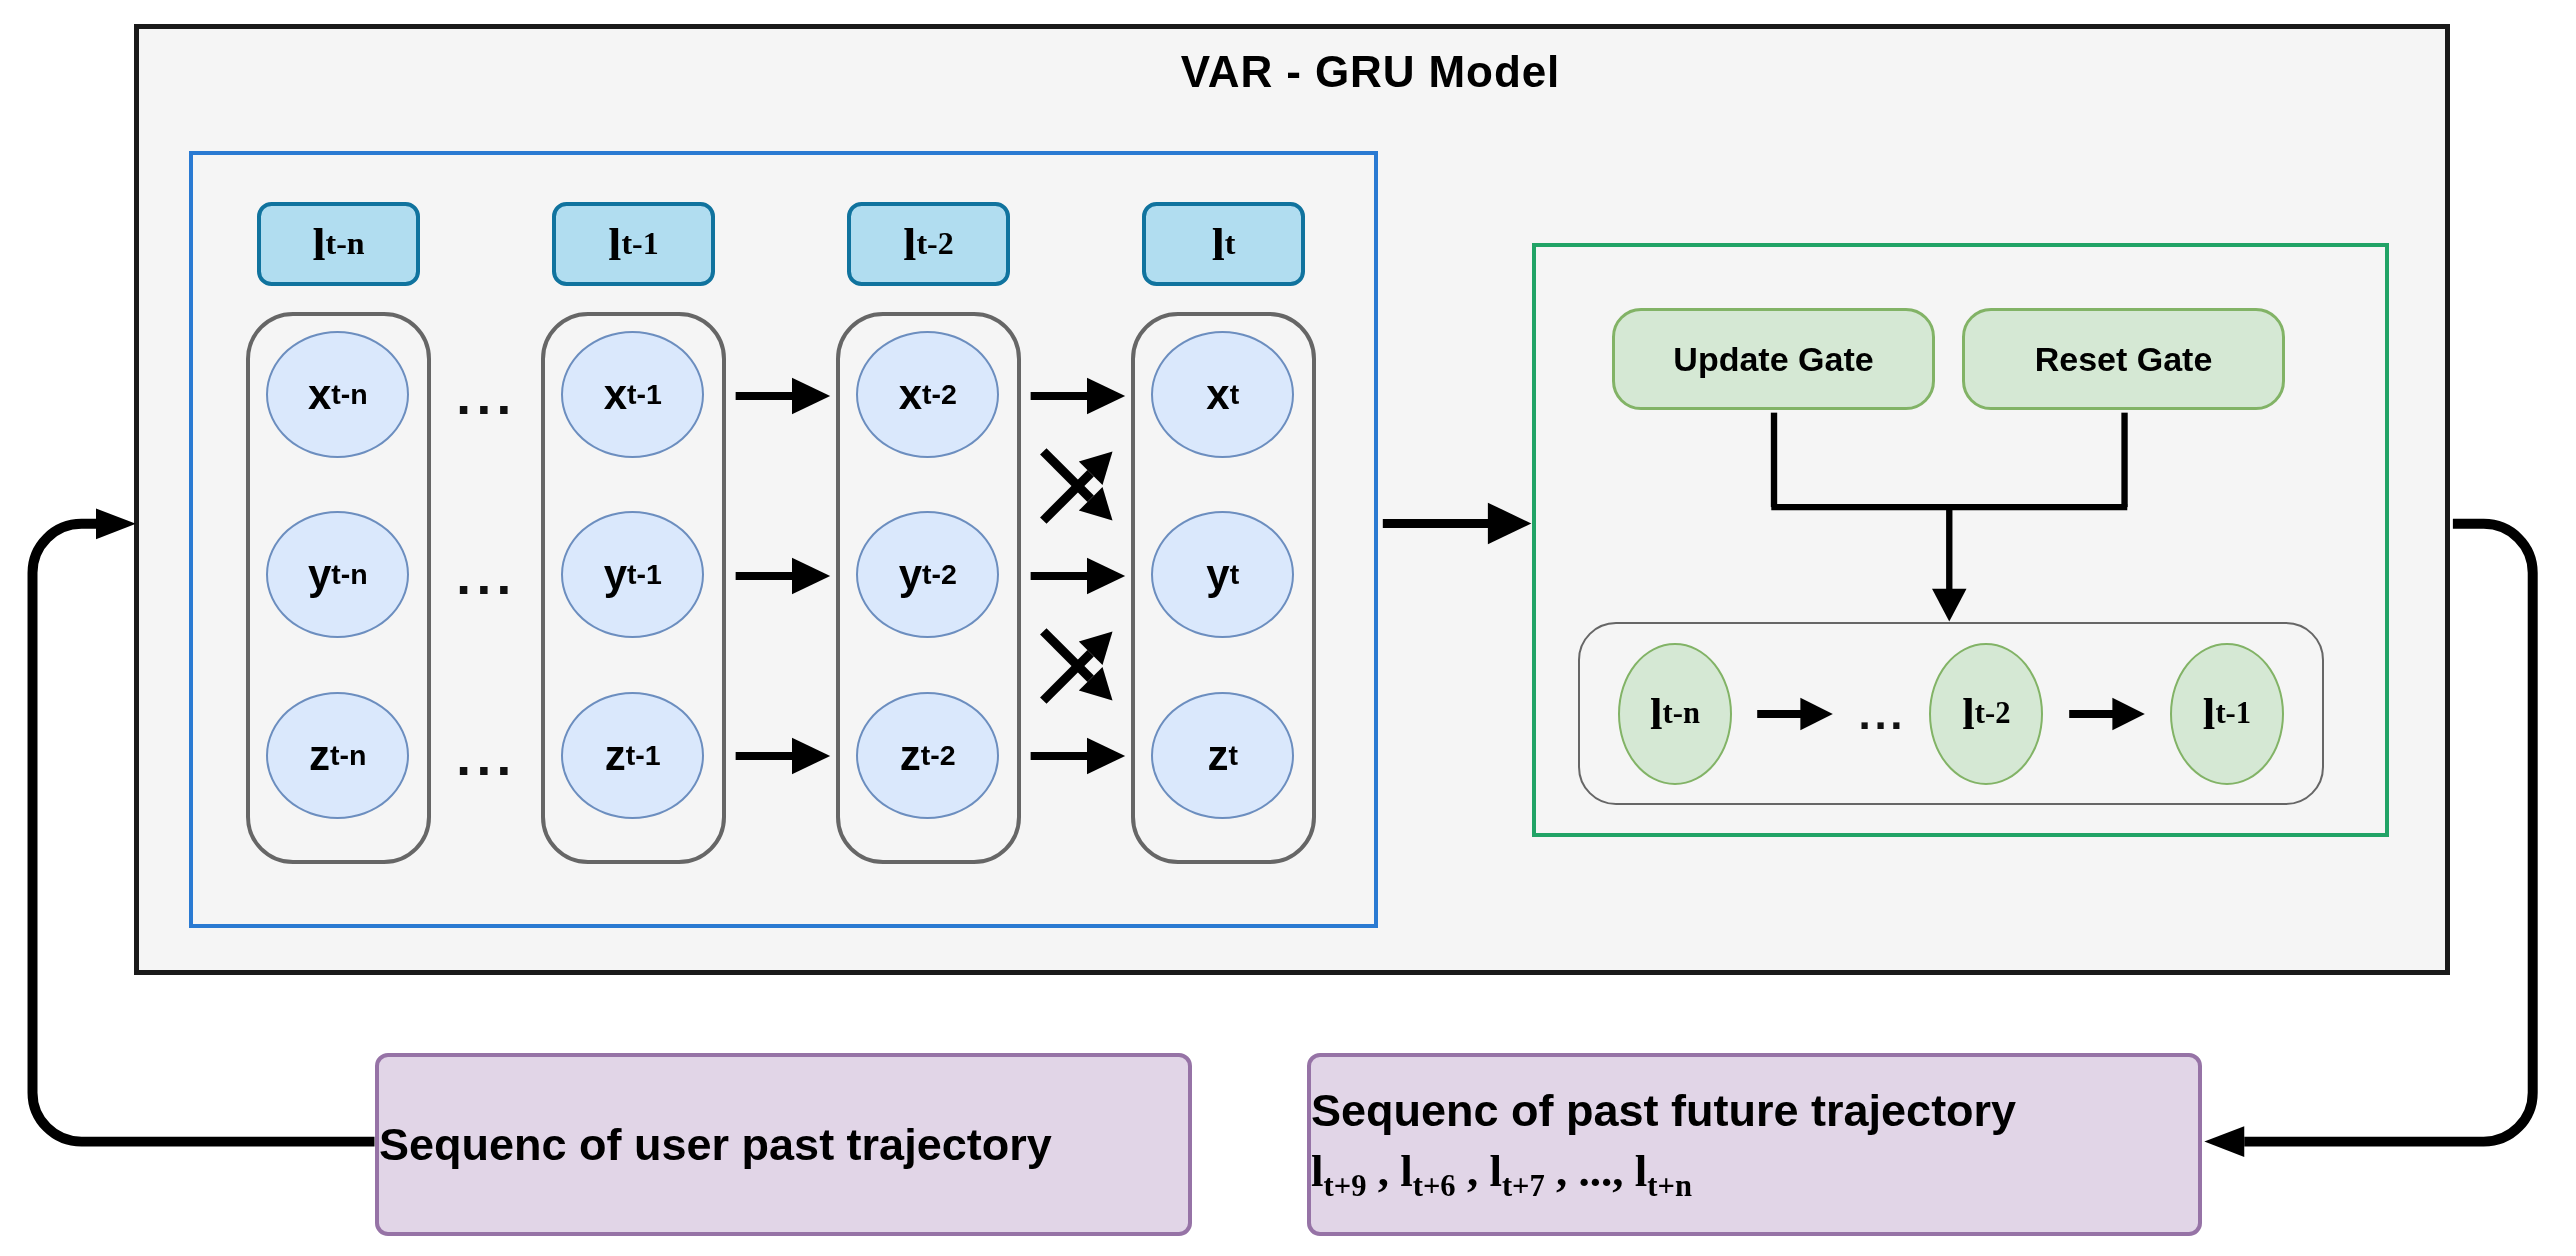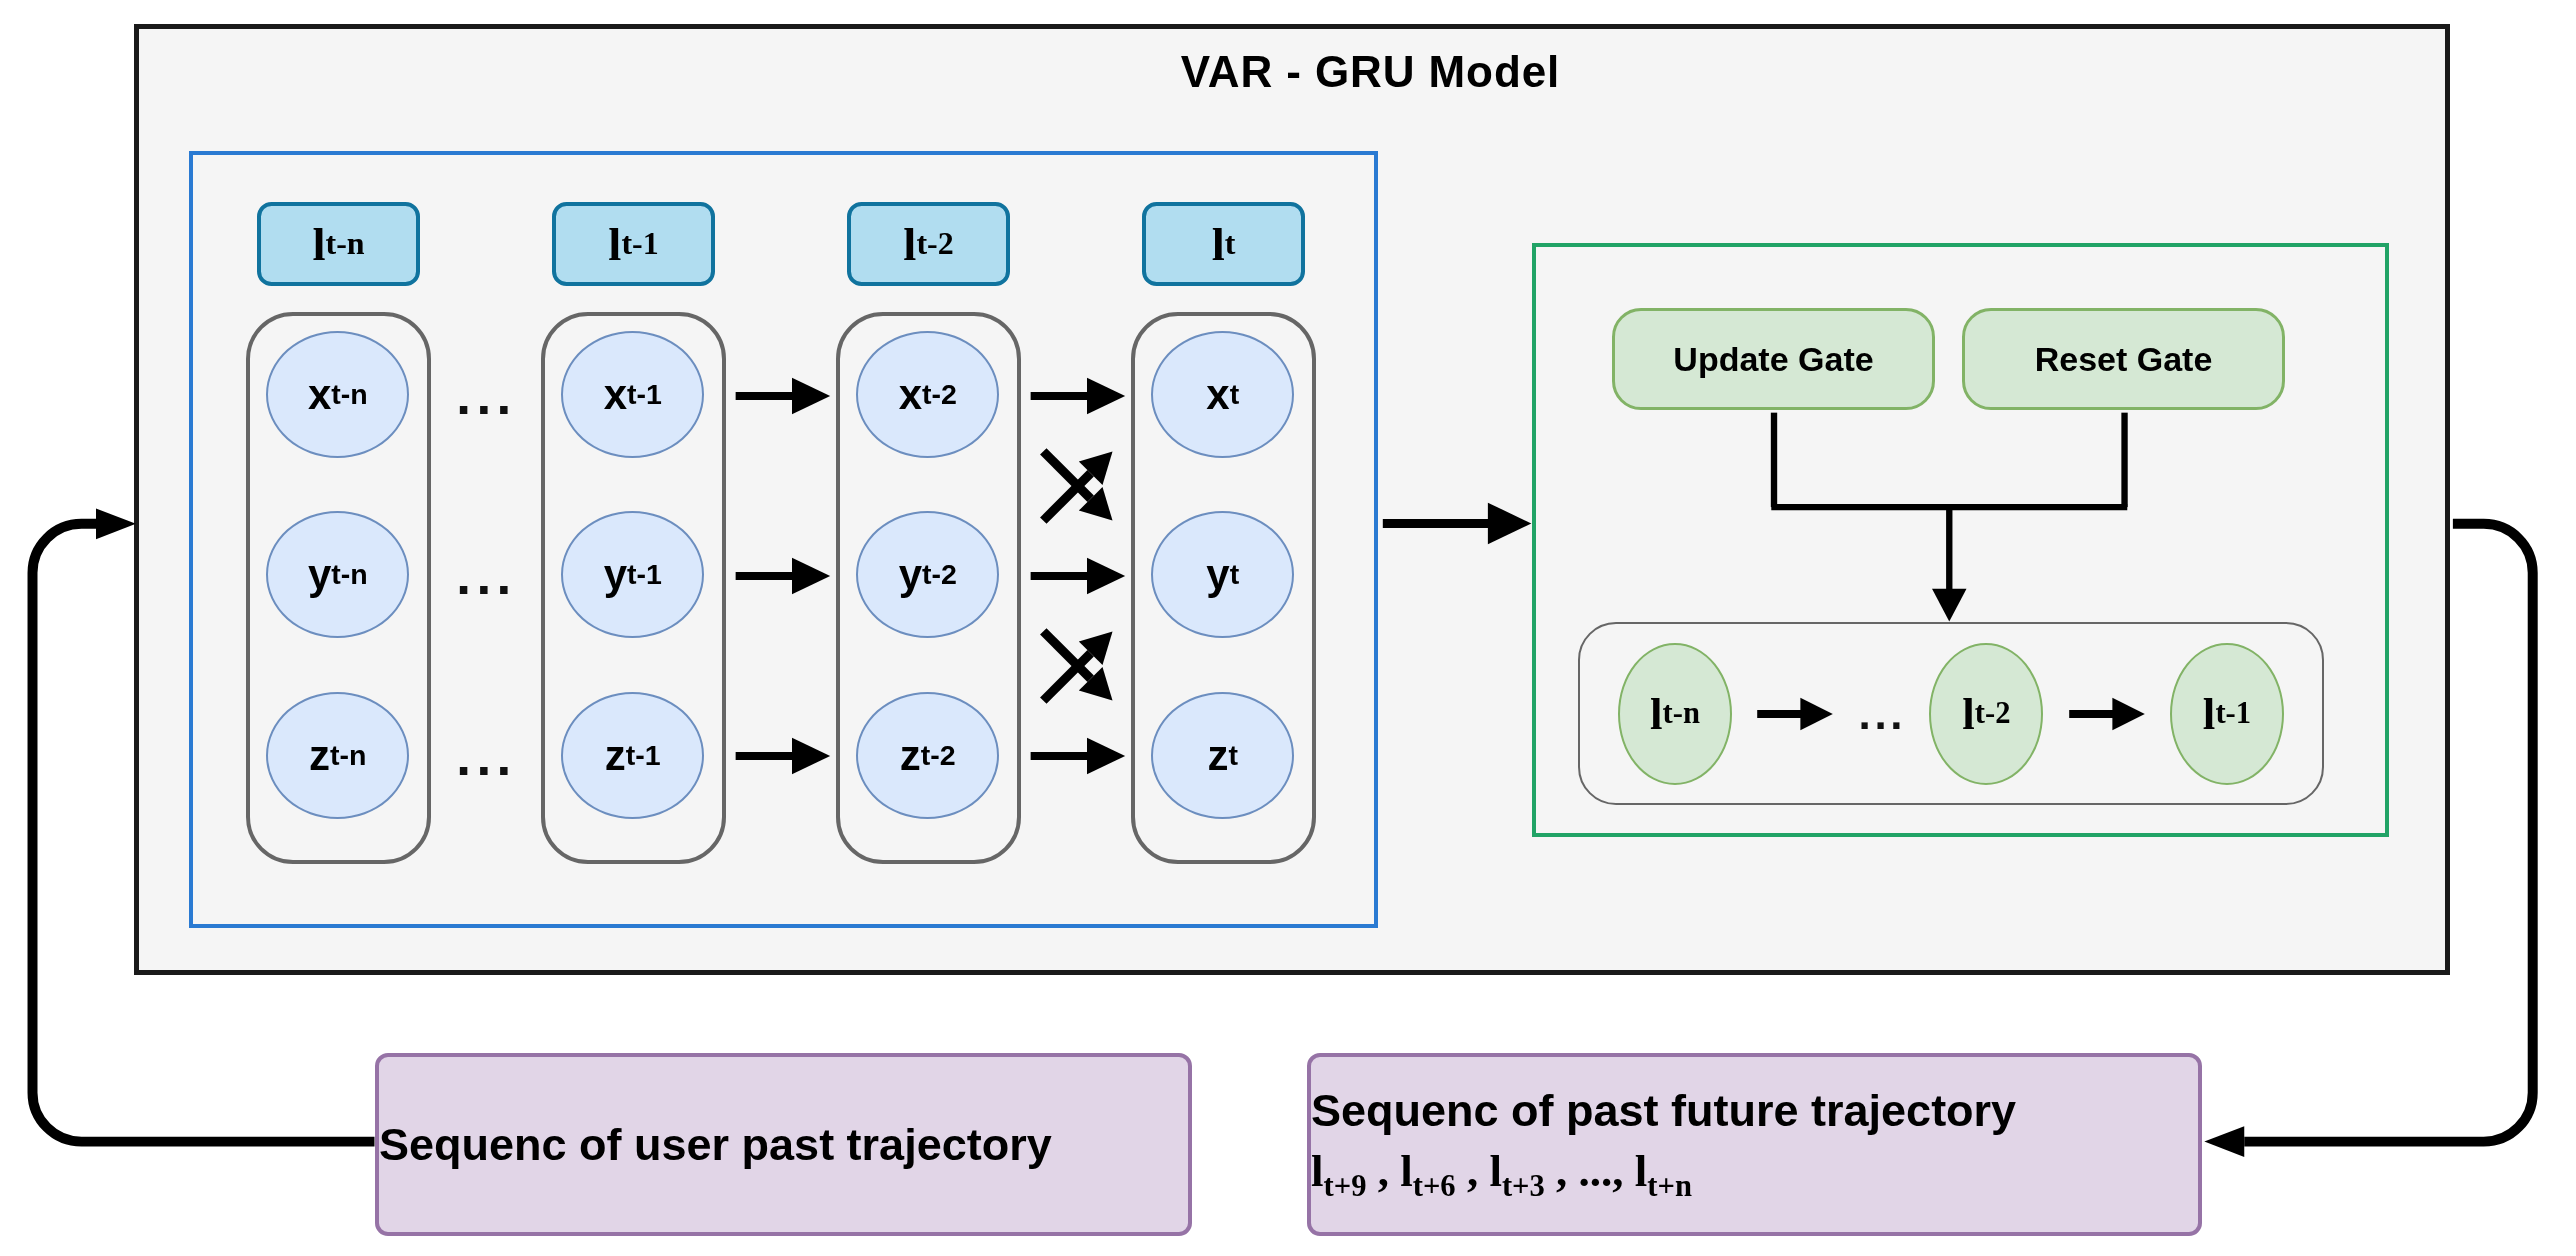--- a/index.html
+++ b/index.html
@@ -285,21 +285,21 @@
         <sub>t-1</sub>
       </div>
   </div>
 
   <div class="abs purple purple-past">
     <div class="l1">Sequenc of user past trajectory</div>
   </div>
 
   <div class="abs purple purple-future">
     <div class="l1">Sequenc of past future trajectory</div>
-    <div class="l2"><span>l</span><sub>t+9</sub><span> , </span><span>l</span><sub>t+6</sub><span> , </span><span>l</span><sub>t+3</sub><span> , ..., </span><span>l</span><sub>t+n</sub></div>
+    <div class="l2"><span>l</span><sub>t+9</sub><span> , </span><span>l</span><sub>t+6</sub><span> , </span><span>l</span><sub>t+7</sub><span> , ..., </span><span>l</span><sub>t+n</sub></div>
   </div>
 
   <svg class="abs" style="left:18px; top:508px;" width="381" height="654" viewBox="0 0 420 720">
     <path class="stroke" d="M 393 698 L 70 698 A 54 54 0 0 1 16 644 L 16 71 A 54 54 0 0 1 70 17 L 88 17" stroke-width="11"></path>
     <polygon class="fillb" points="86,0 86,34 130,17"></polygon>
   </svg>
 
   <svg class="abs" style="left:2188px; top:508px;" width="381" height="654" viewBox="0 0 420 720">
     <path class="stroke" d="M 292 17 L 326 17 A 54 54 0 0 1 380 71 L 380 644 A 54 54 0 0 1 326 698 L 62 698" stroke-width="11"></path>
     <polygon class="fillb" points="62,681 62,715 18,698"></polygon>

